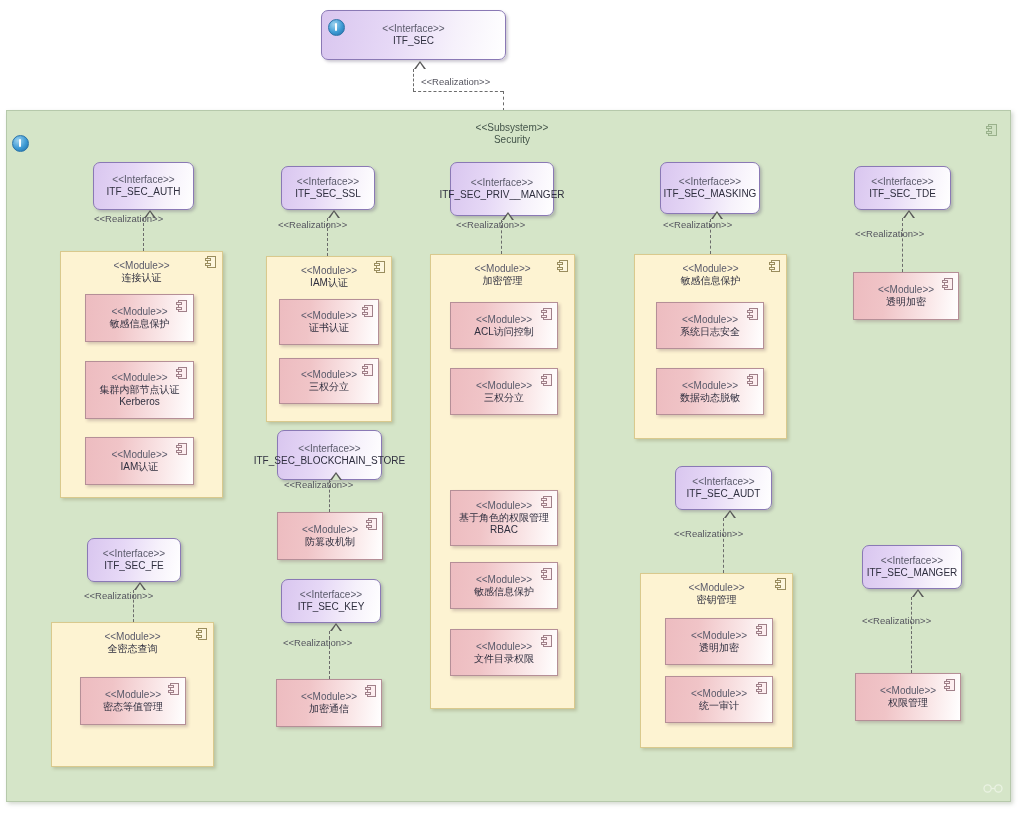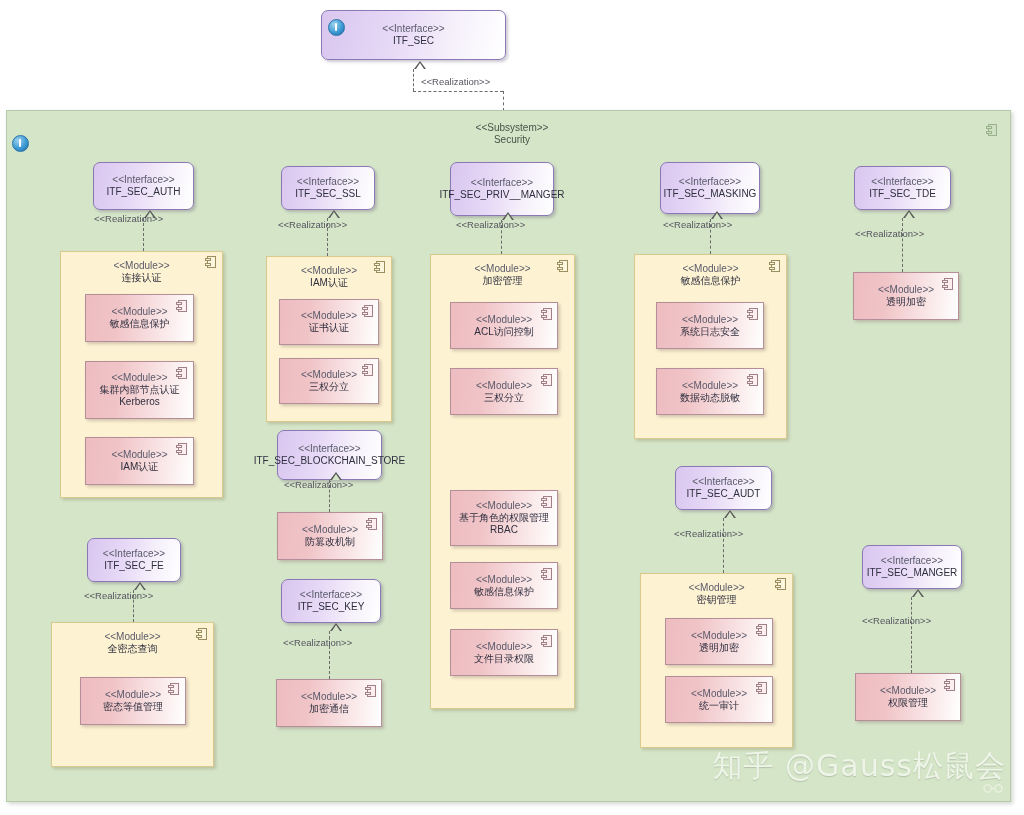--- a/index.html
+++ b/index.html
@@ -529,20 +529,19 @@
       <span class="stereo">&lt;&lt;Module&gt;&gt;</span>
       <span class="nm">权限管理</span>
     </div>
   </div>
   <div class="compicon pink" style="left:944px;top:679px;">
     <div class="body"></div>
       <div class="t1"></div>
       <div class="t2"></div>
   </div>
 
-  <div id="watermark">知乎 @Gauss松鼠会</div>
   <svg id="wm-glasses" viewBox="0 0 24 10">
     <circle cx="6" cy="5" r="4" fill="none" stroke="#eef5e8" stroke-width="1.4"></circle>
     <circle cx="18" cy="5" r="4" fill="none" stroke="#eef5e8" stroke-width="1.4"></circle>
     <line x1="10" y1="5" x2="14" y2="5" stroke="#eef5e8" stroke-width="1.4"></line>
   </svg>
 
 </div>
 
 </body></html>

